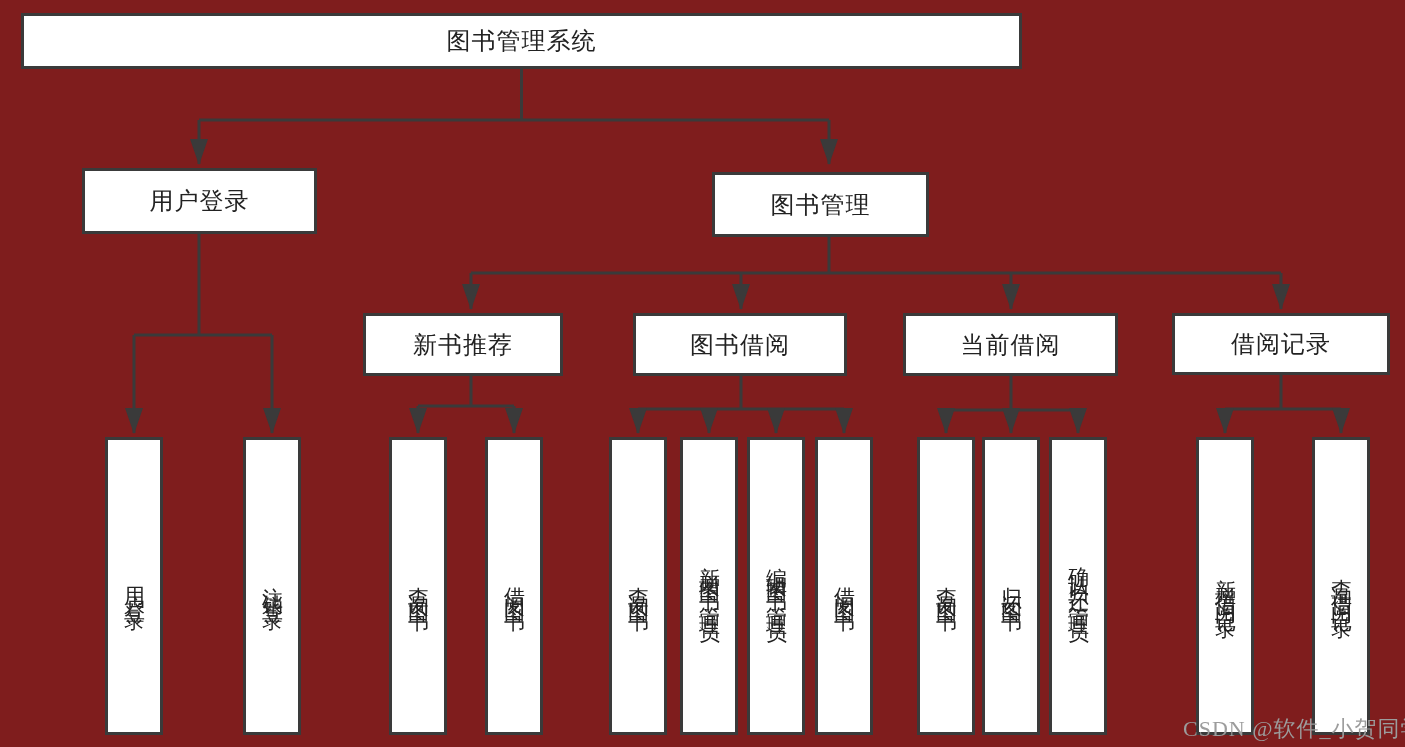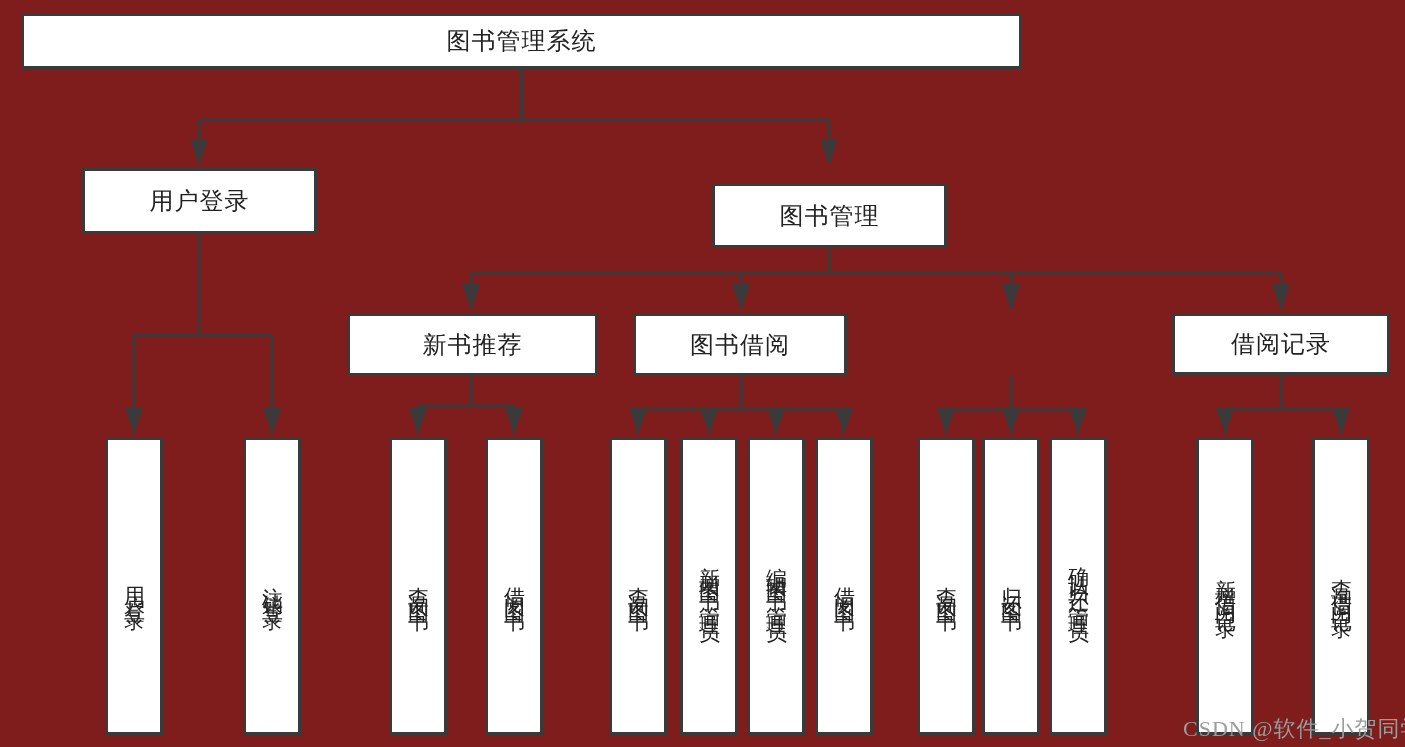--- a/index.html
+++ b/index.html
@@ -17,22 +17,22 @@
   }
   .lvl { font-size:24px; letter-spacing:1px; }
   .leaf { width:58px; height:298px; top:437px; font-size:21px; }
   .vtext {
     writing-mode:vertical-rl; text-orientation:mixed;
     letter-spacing:8px; line-height:1; white-space:nowrap;
   }
   
   #n-root   { left:21px;  top:13px;  width:1001px; height:56px; }
   #n-login  { left:82px;  top:168px; width:235px;  height:66px; }
-  #n-mgmt   { left:712px; top:183px; width:235px;  height:65px; }
-  #n-rec    { left:347px; top:313px; width:251px;  height:63px; }
+  #n-mgmt   { left:712px; top:172px; width:217px;  height:65px; }
+  #n-rec    { left:363px; top:313px; width:200px;  height:63px; }
   #n-borrow { left:633px; top:313px; width:214px;  height:63px; }
   #n-cur    { left:903px; top:313px; width:215px;  height:63px; }
   #n-hist   { left:1172px;top:313px; width:218px;  height:62px; }
   #l1  { left:105px; }  #l2  { left:243px; }
   #l3  { left:389px; }  #l4  { left:485px; }
   #l5  { left:609px; }  #l6  { left:680px; }
   #l7  { left:747px; }  #l8  { left:815px; }
   #l9  { left:917px; }  #l10 { left:982px; }
   #l11 { left:1049px; }
   #l12 { left:1196px; } #l13 { left:1312px; }
@@ -113,20 +113,23 @@
   <div id="n-mgmt" class="box lvl">
     <span>图书管理</span>
   </div>
 
   <div id="n-rec" class="box lvl">
     <span>新书推荐</span>
   </div>
   <div id="n-borrow" class="box lvl">
     <span>图书借阅</span>
   </div>
+  <div id="n-cur" class="box lvl">
+    <span>当前借阅</span>
+  </div>
   <div id="n-hist" class="box lvl">
     <span>借阅记录</span>
   </div>
 
   <div id="l1" class="box leaf">
     <span class="vtext">用户登录</span>
   </div>
   <div id="l2" class="box leaf">
     <span class="vtext">注销登录</span>
   </div>

